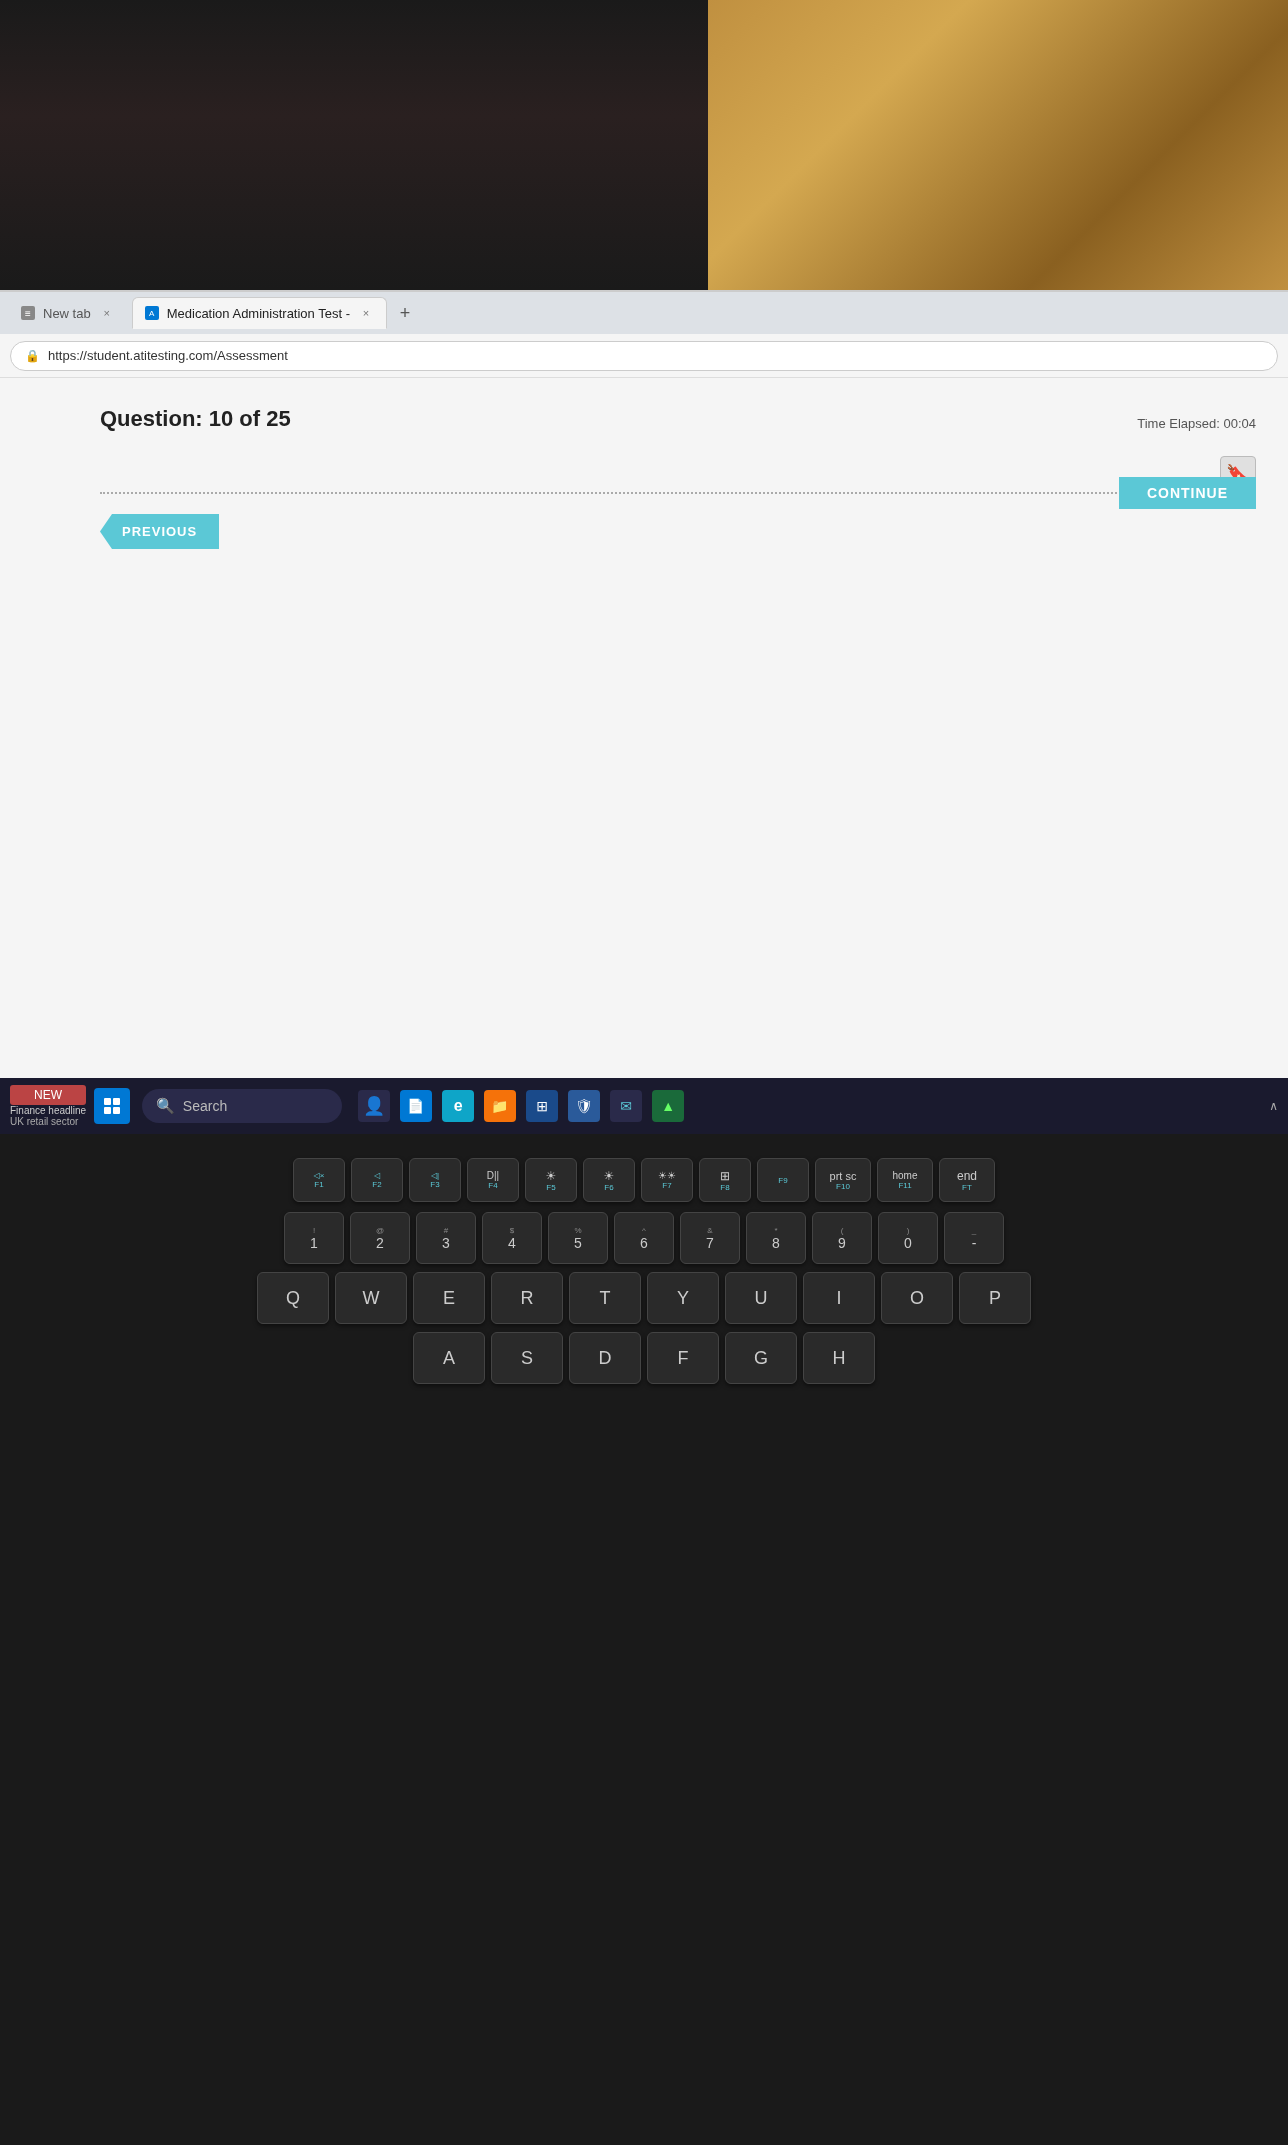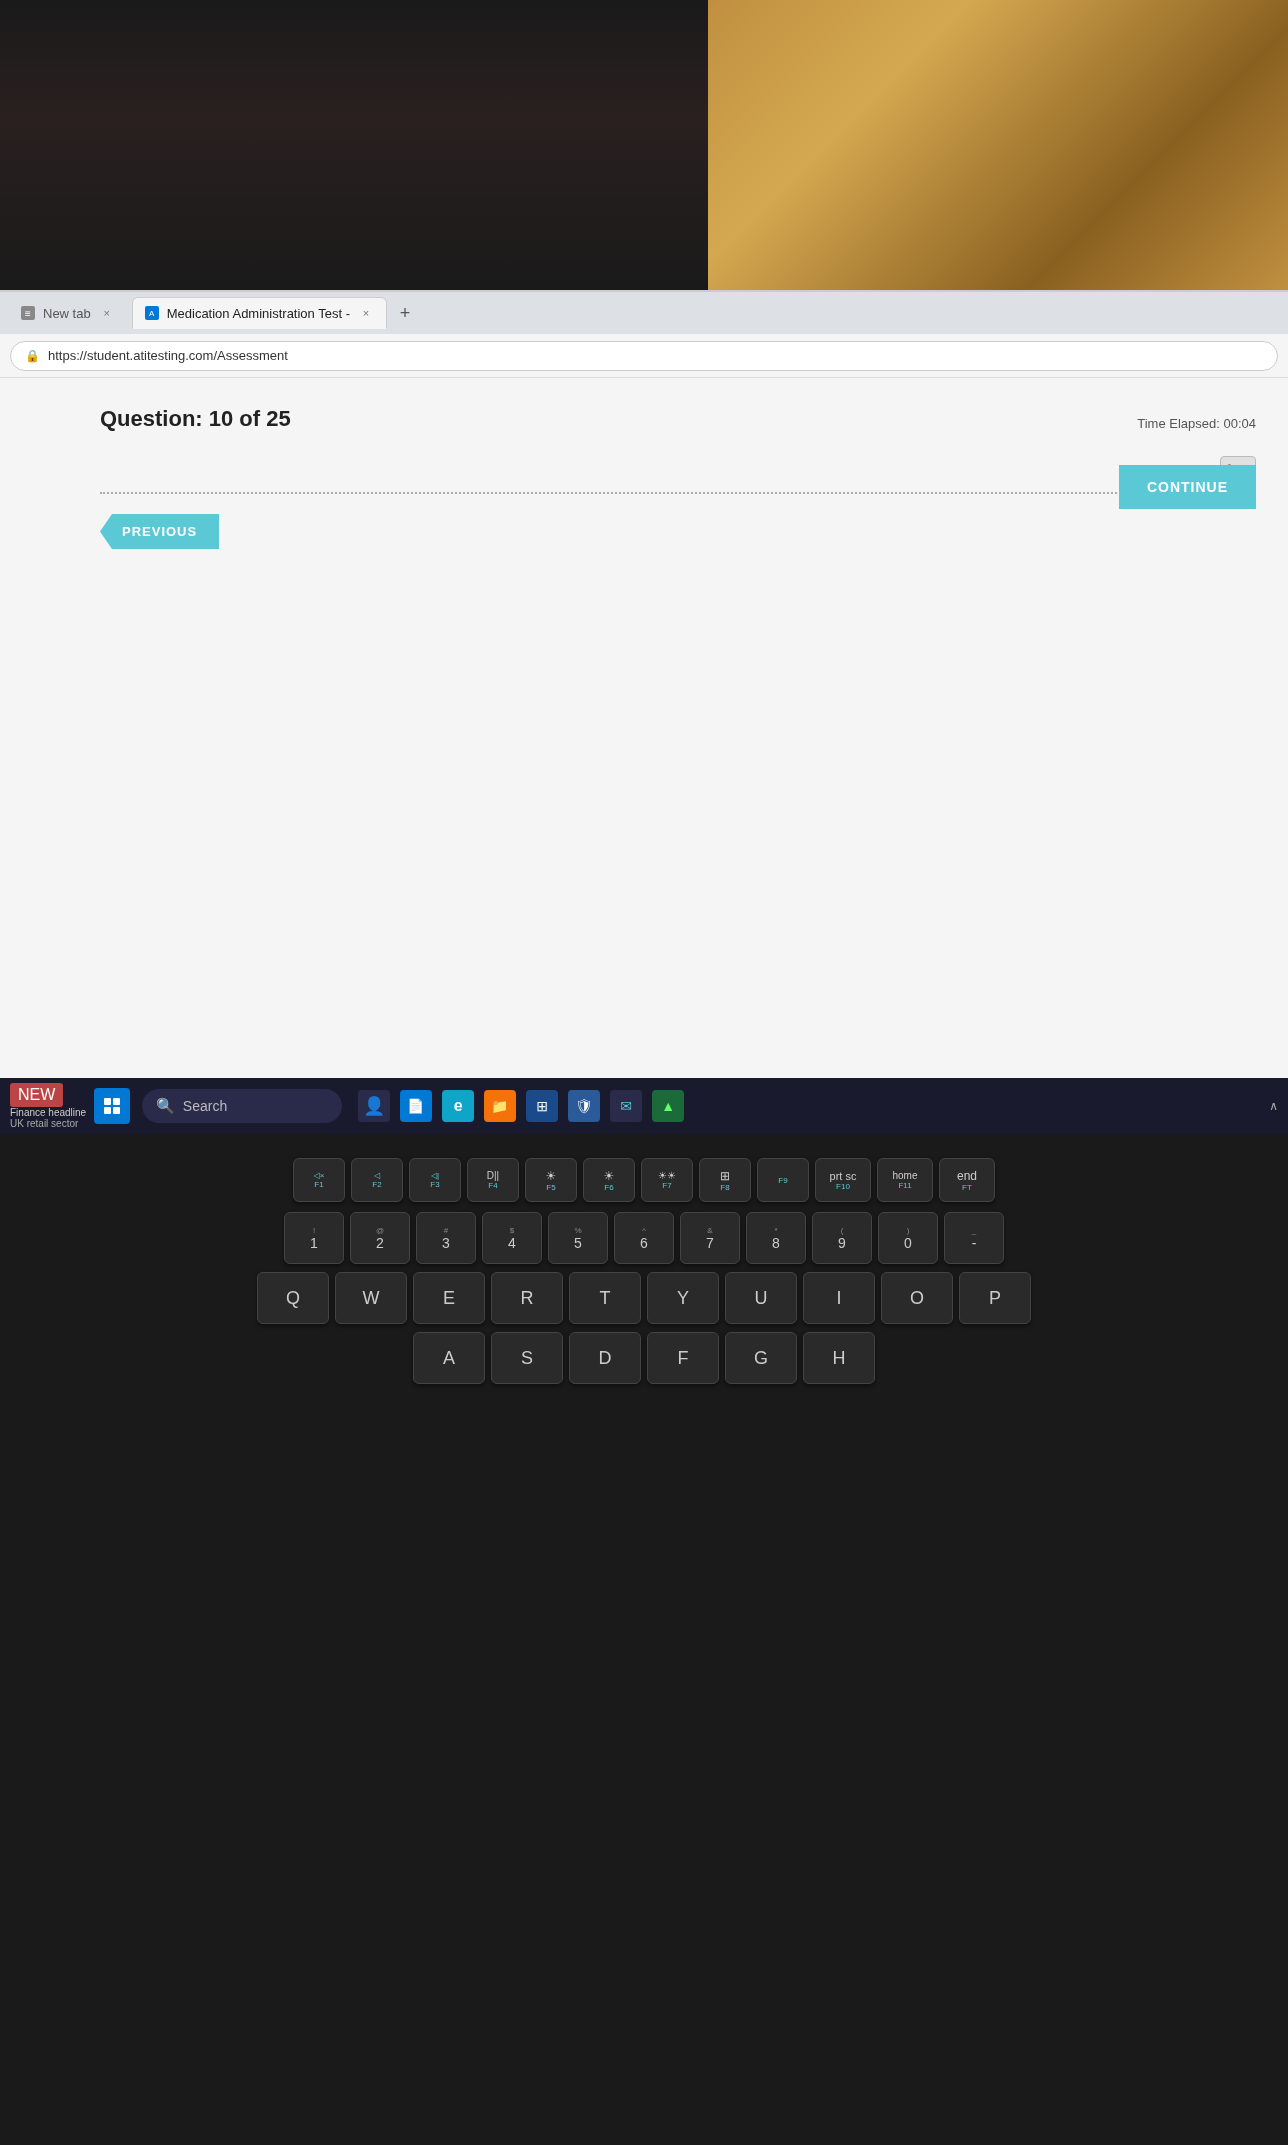--- a/index.html
+++ b/index.html
@@ -216,21 +216,21 @@
       border: none;
       cursor: pointer;
       clip-path: polygon(12px 0, 100% 0, 100% 100%, 12px 100%, 0 50%);
       letter-spacing: 1px;
     }
     .continue-btn {
       background: #5bc8d6;
       color: #fff;
       font-size: 14px;
       font-weight: bold;
-      padding: 14px 28px;
+      padding: 8px 28px;
       border: none;
       cursor: pointer;
       letter-spacing: 1px;
       position: absolute;
       right: 0;
       bottom: 40px;
     }
     .content-wrapper {
       position: relative;
     }
@@ -240,22 +240,22 @@
       background: #1a1a2e;
       height: 56px;
       display: flex;
       align-items: center;
       padding: 0 10px;
       gap: 8px;
     }
     .taskbar-news {
       background: #b44;
       color: #fff;
-      font-size: 16px;
-      padding: 3px 8px;
+      font-size: 12px;
+      padding: 3px 24px;
       border-radius: 3px;
       min-width: 40px;
       text-align: center;
     }
     .taskbar-news-text {
       font-size: 10px;
       color: #ccc;
     }
     .start-btn {
       width: 36px;

